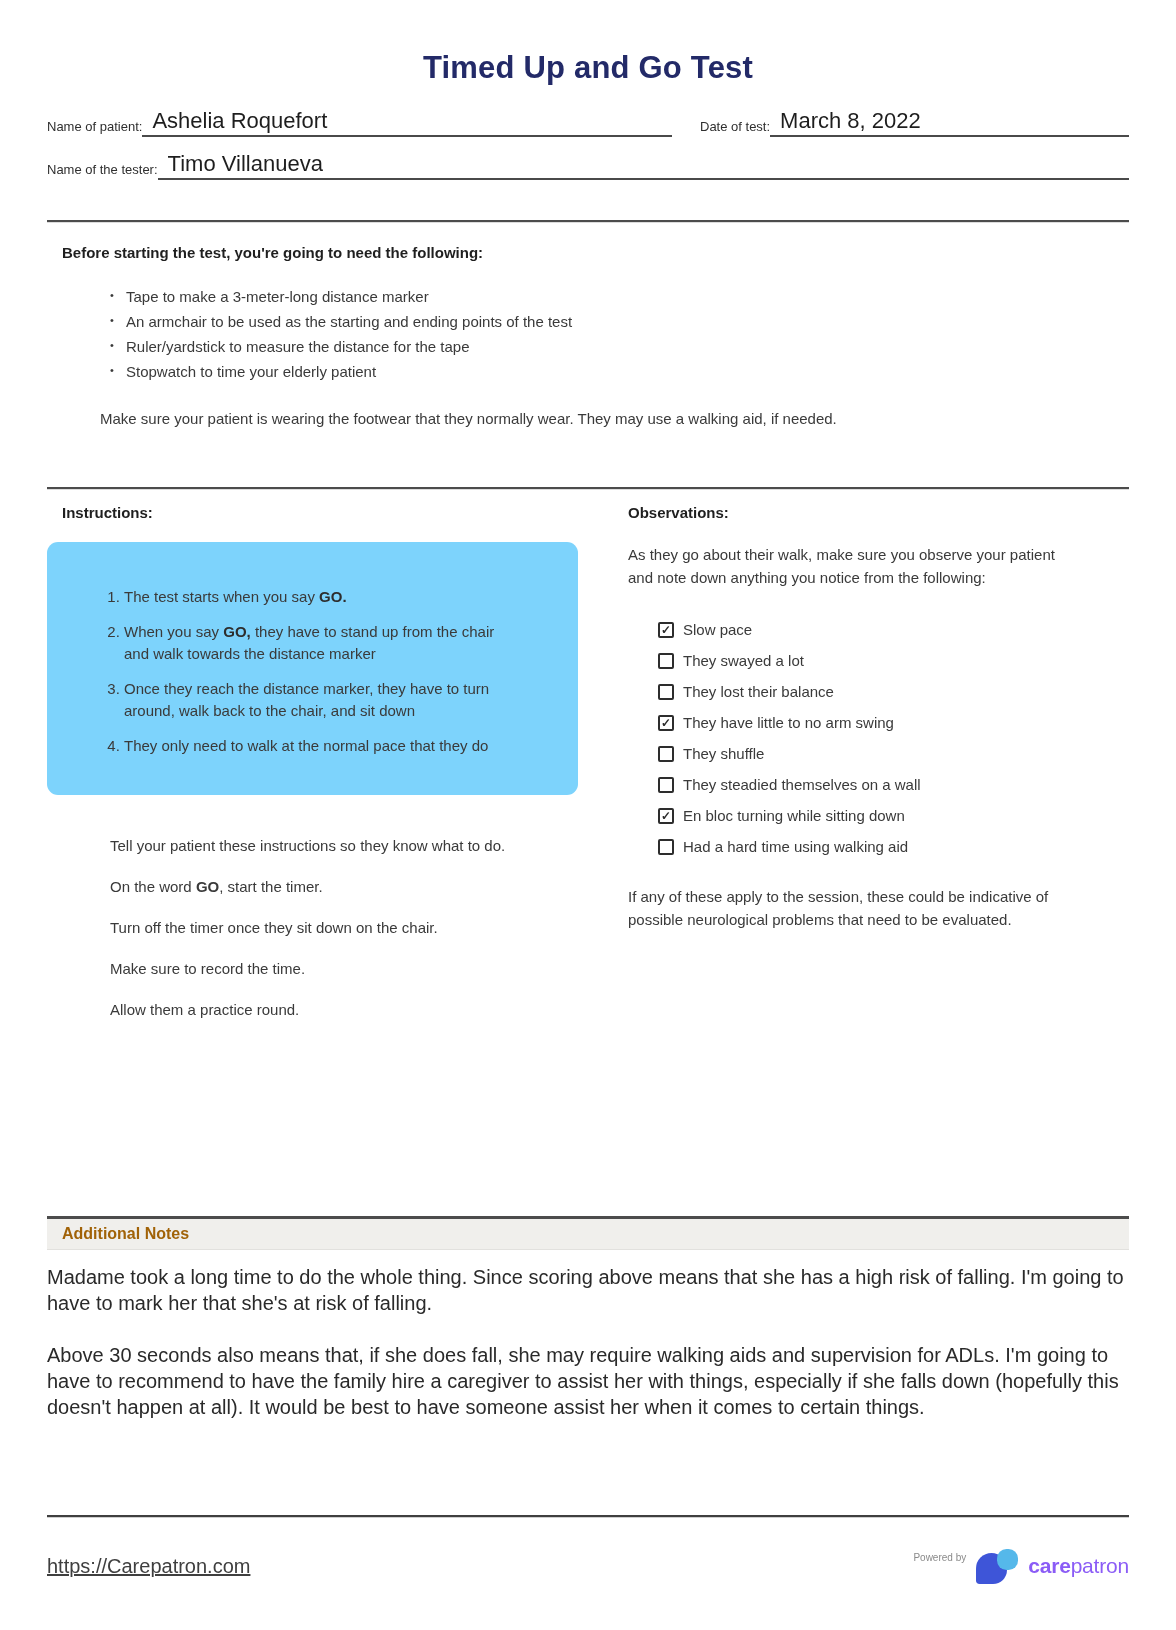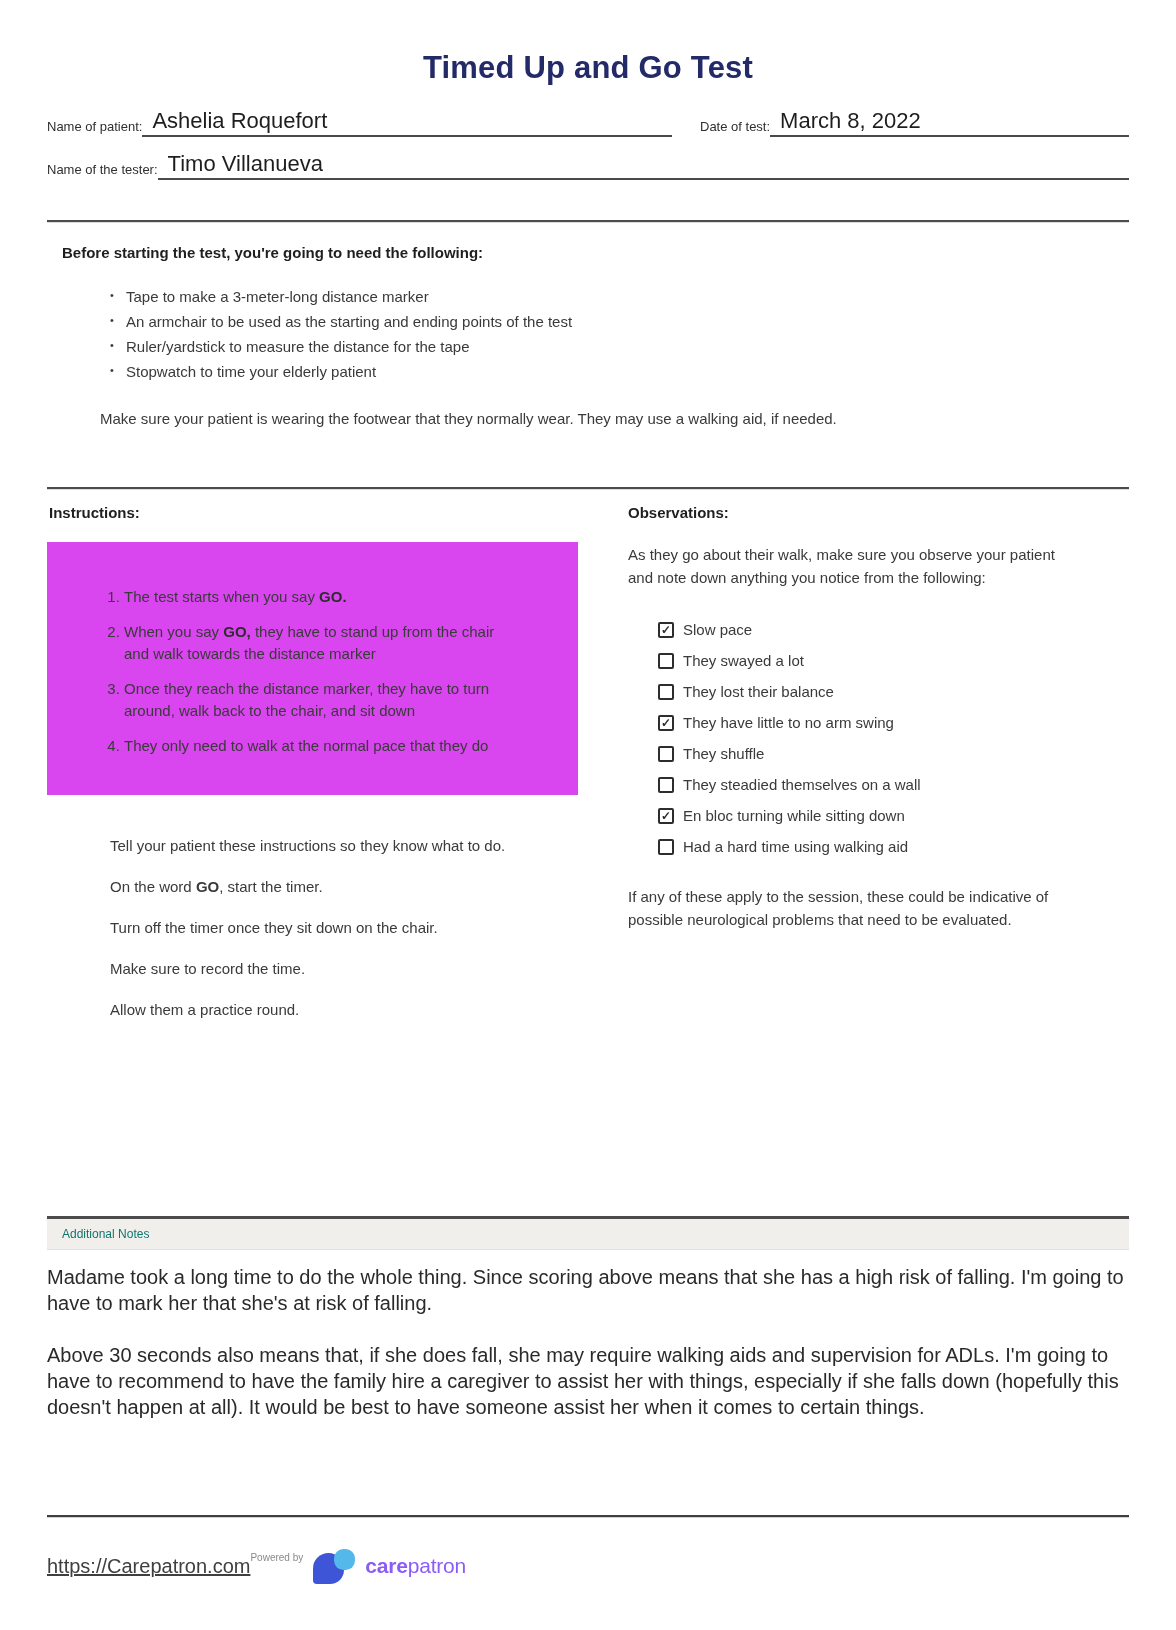--- a/index.html
+++ b/index.html
@@ -32,23 +32,23 @@
   .req-list { list-style:none; margin:27px 0 0 63px; }
   .req-list li { position:relative; padding-left:16px; font-size:15px; color:#3a3a3a; margin-bottom:8px; }
   .req-list li::before { content:"•"; position:absolute; left:0; top:1px; font-size:11px; color:#3a3a3a; }
   .req-note { margin:30px 0 0 53px; font-size:15px; color:#3a3a3a; }
 
   
   .columns { display:flex; margin-top:14px; }
   .col-left { width:531px; flex:none; }
   .col-right { flex:1; margin-left:50px; }
   .col-h { font-size:15px; font-weight:bold; color:#1f1f1f; }
-  .col-left .col-h { margin-left:2px; }
-
-  .gray-box { margin-top:21px; background:#d946ef; padding:44px 18px 38px 55px; }
+  .col-left .col-h { margin-left:15px; }
+
+  .gray-box { margin-top:21px; background:#7dd3fc; padding:44px 18px 38px 55px;border-radius:11px; }
   .steps { list-style:decimal; padding-left:22px; max-width:410px; }
   .steps li { font-size:15px; line-height:22px; color:#3a3a3a; margin-bottom:13px; }
   .steps li:last-child { margin-bottom:0; }
   .steps b { font-weight:bold; color:#2d2d2d; }
 
   .instr-note { margin:24px 0 0 63px; font-size:15px; color:#3a3a3a; }
   .instr-note.first { margin-top:42px; }
   .instr-note b { font-weight:bold; }
 
   .time-row { display:flex; margin:26px 0 0 63px; }
@@ -61,28 +61,28 @@
   .obs-row { display:flex; align-items:center; margin-bottom:14px; }
   .cb { position:relative; width:16px; height:16px; border:2px solid #2d2d2d; border-radius:2px; margin-right:9px; flex:none; background:#fff; }
   .cb.checked::after { content:"✓"; position:absolute; inset:0; display:flex; align-items:center; justify-content:center; font-size:12px; font-weight:bold; color:#2b2b2b; line-height:1; }
   .obs-label { font-size:15px; color:#3a3a3a; }
   .obs-outro { margin-top:30px; max-width:455px; font-size:15px; line-height:23px; color:#3a3a3a; }
 
   
   .notes-block { position:absolute; top:1216px; left:47px; right:47px; }
   .notes-divider { height:3px; background:#4c4c4c; }
   .notes-bar { background:#f0efec; height:31px; display:flex; align-items:center; padding-left:15px; border-bottom:1px solid #e2e1de; }
-  .notes-bar span { font-size:12px; font-weight:normal; color:#0f766e; }
+  .notes-bar span { font-size:16px; font-weight:bold; color:#a16207; }
   .note-para { margin-top:14px; font-size:20px; line-height:26px; color:#2a2a2a; }
   .note-para + .note-para { margin-top:26px; }
 
   
   .footer { position:absolute; left:47px; right:47px; bottom:46px; }
   .footer-line { height:3px; background:#3f3f3f; border-bottom:1px solid #cfcfcf; }
-  .footer-row { margin-top:30px; display:flex; justify-content:flex-start; align-items:center; }
+  .footer-row { margin-top:30px; display:flex; justify-content:space-between; align-items:center; }
   .site-link { font-size:20px; color:#3f3f3f; text-decoration:underline; cursor:pointer; }
   .brand { display:flex; align-items:center; }
   .powered { font-size:10px; color:#8a8a8a; margin-right:10px; align-self:flex-start; padding-top:4px; }
   .logo-mark { position:relative; width:46px; height:36px; margin-right:6px; }
   .blob-dark { position:absolute; left:0; bottom:0; width:31px; height:31px; background:#3e55d8; border-radius:50% 50% 45% 12%; z-index:1; }
   .blob-light { position:absolute; right:4px; top:1px; width:21px; height:21px; background:#55b8ea; border-radius:45%; z-index:2; }
   .wordmark { font-size:21px; color:#8b5cf6; letter-spacing:-0.2px; }
   .wordmark .w-bold { font-weight:bold; }
 </style>
 </head>

